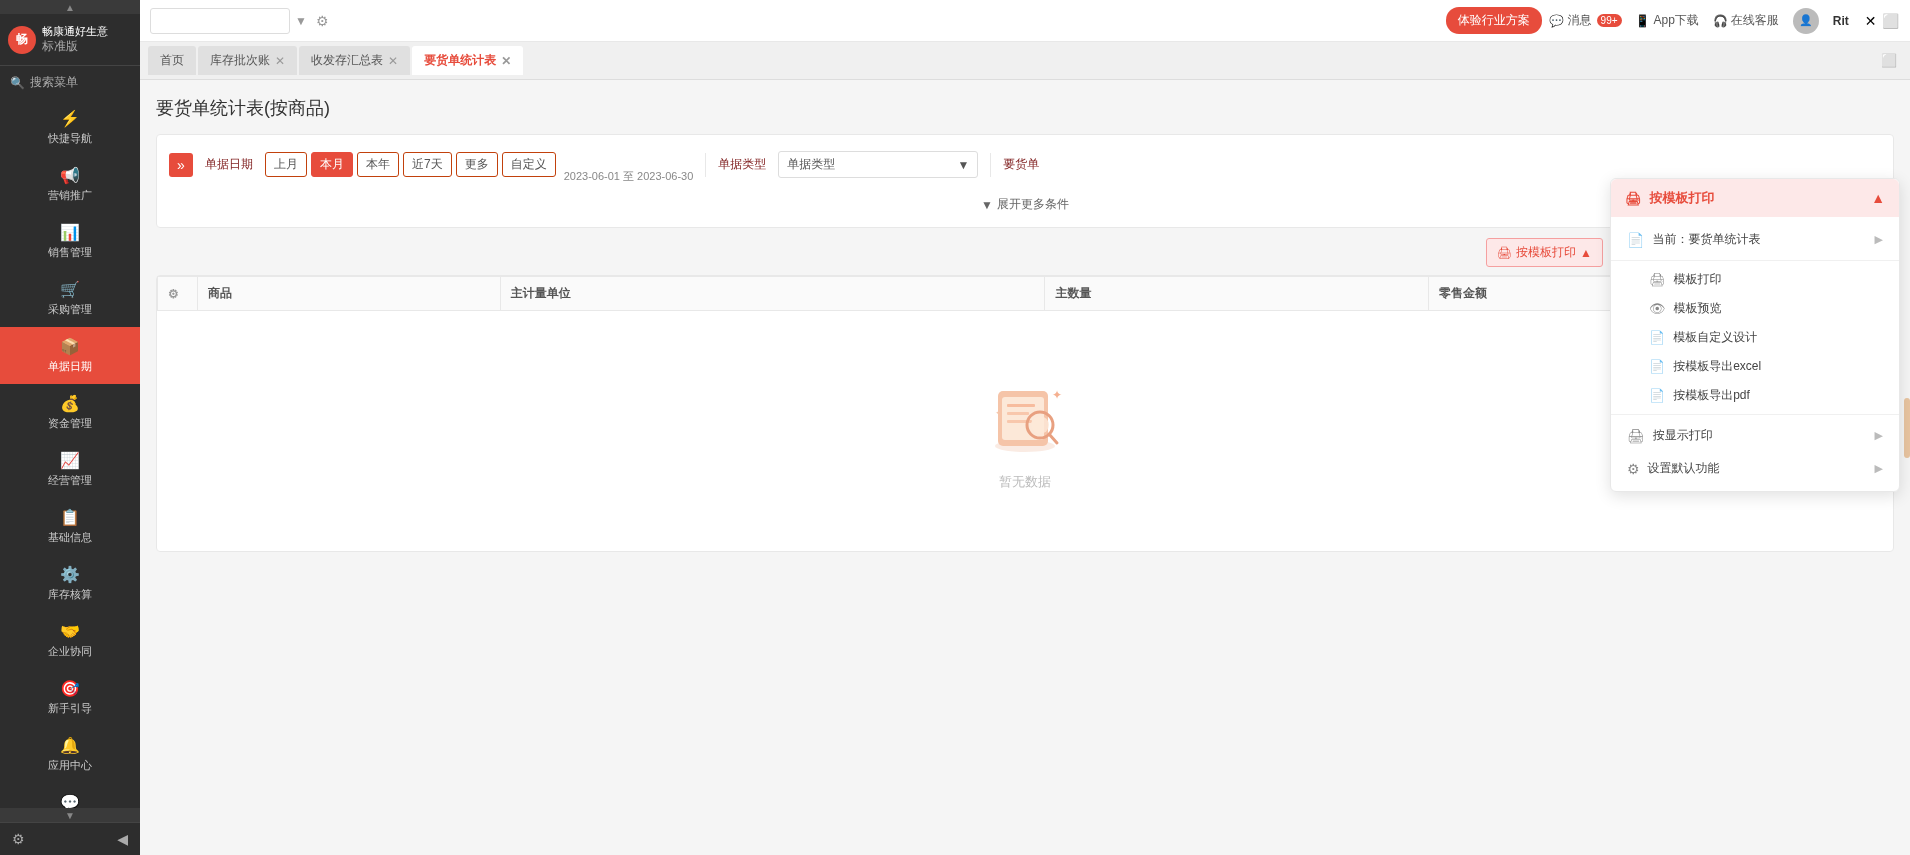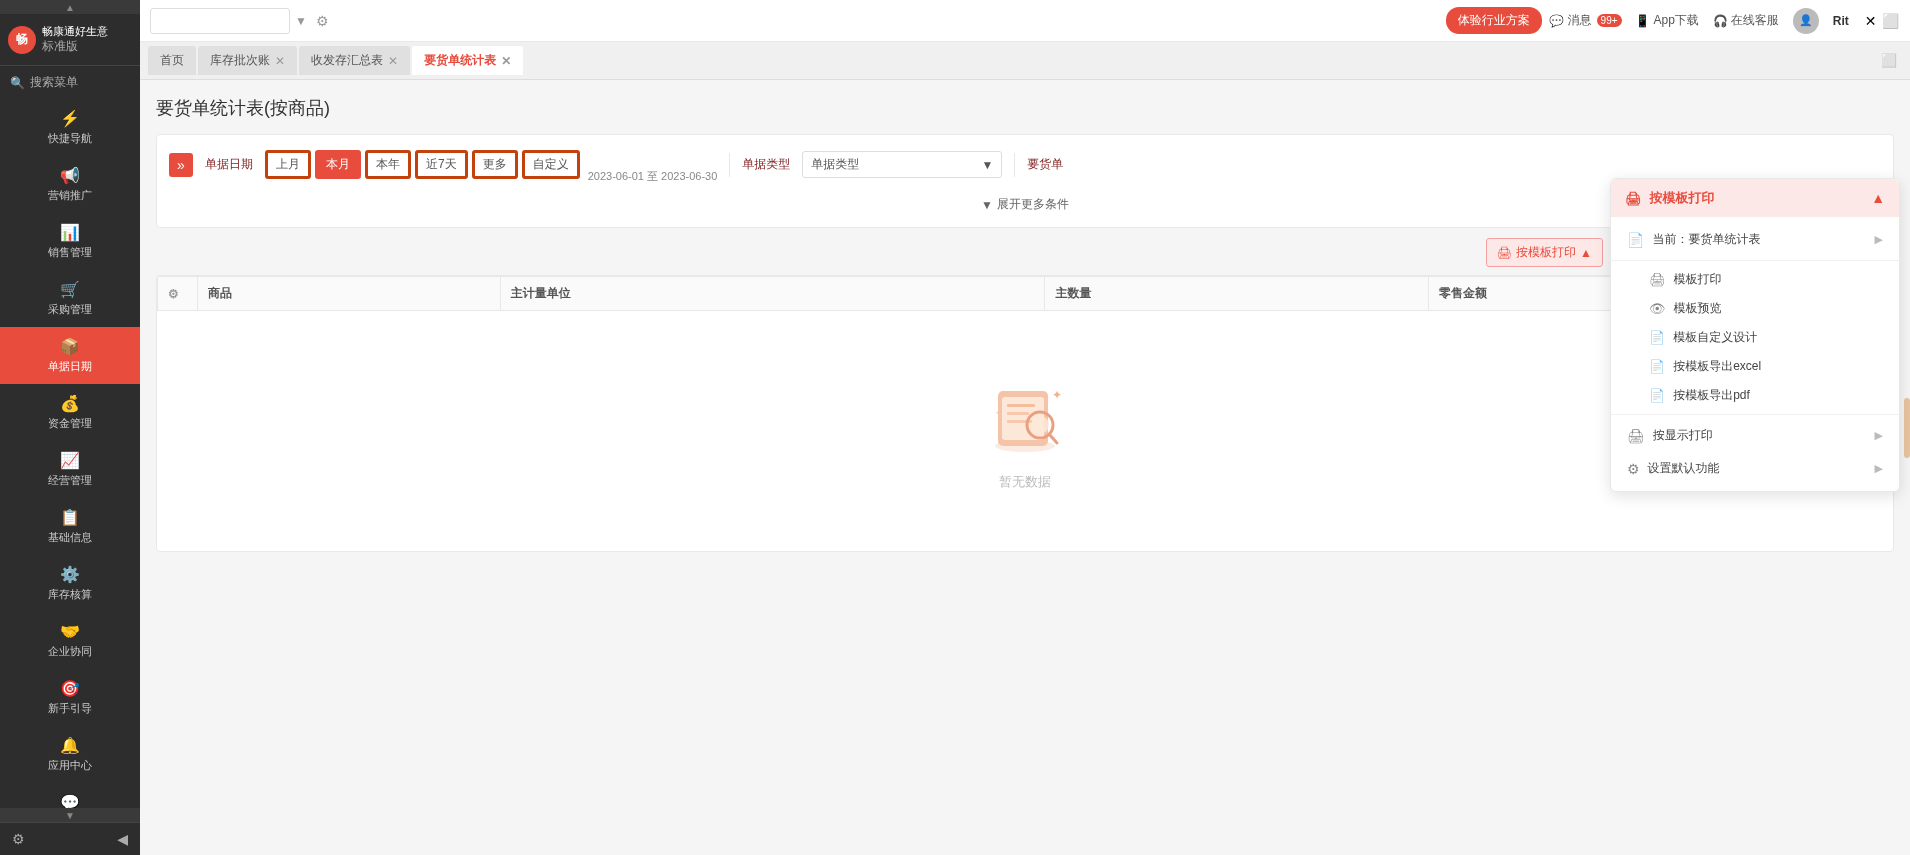--- a/index.html
+++ b/index.html
@@ -117,21 +117,21 @@
 
     
     .filter-bar {
       background: #fff; border: 1px solid #e8e8e8; border-radius: 4px;
       padding: 10px 12px; margin-bottom: 10px;
     }
     .filter-row { display: flex; align-items: center; gap: 12px; flex-wrap: wrap; }
     .filter-label { color: #7f1d1d; font-size: 12px; white-space: nowrap; }
     .date-btns { display: flex; gap: 4px; align-items: center; }
     .date-btn {
-      padding: 3px 8px; font-size: 12px; border: 3px solid #c2410c;
+      padding: 3px 8px; font-size: 12px; border: 1px solid #c2410c;
       border-radius: 3px; cursor: pointer; background: #fff; color: #555;
     }
     .date-btn.active { background: #e74c3c; color: #fff; border-color: #e74c3c; }
     .date-range { font-size: 11px; color: #888; margin-left: 4px; margin-top: 24px; }
 
     .filter-divider { width: 1px; height: 24px; background: #e8e8e8; }
 
     .filter-select {
       display: flex; align-items: center; gap: 4px; border: 1px solid #ddd;
       border-radius: 3px; padding: 4px 8px; background: #fff;

